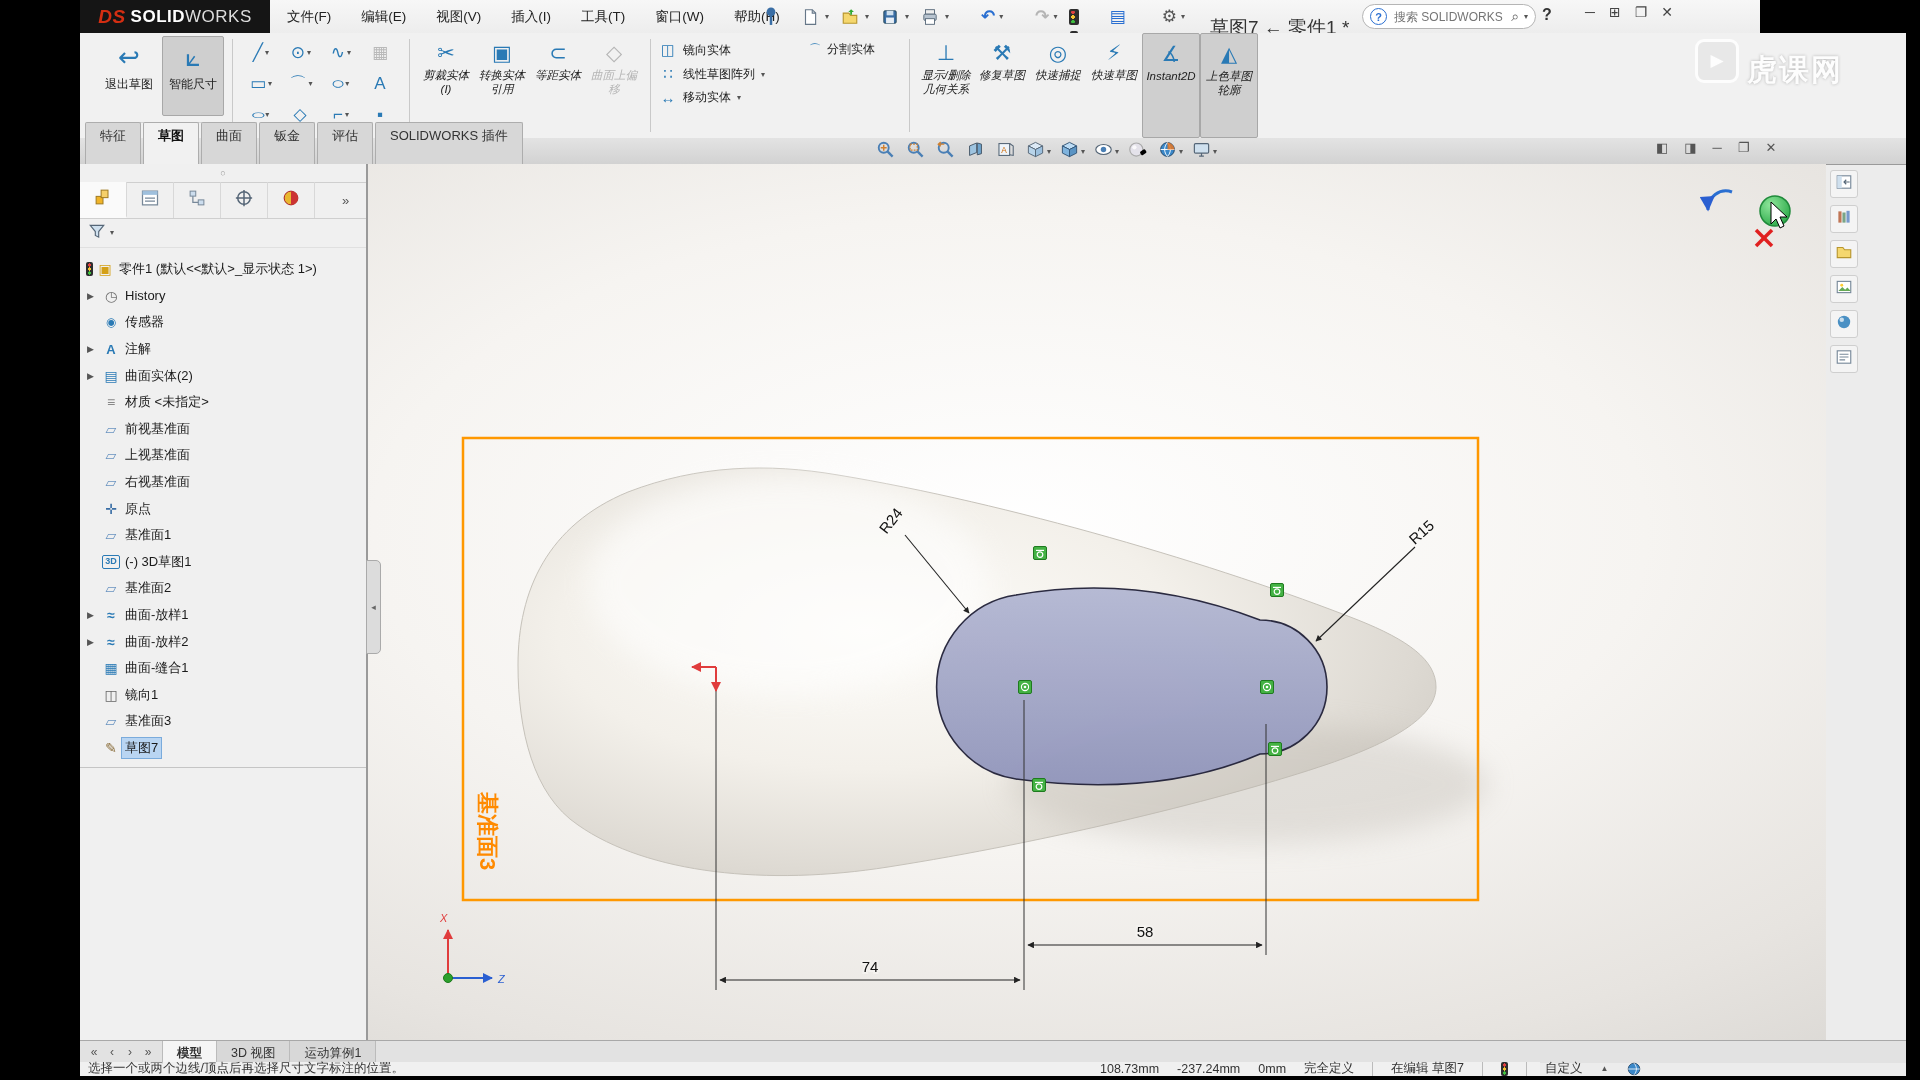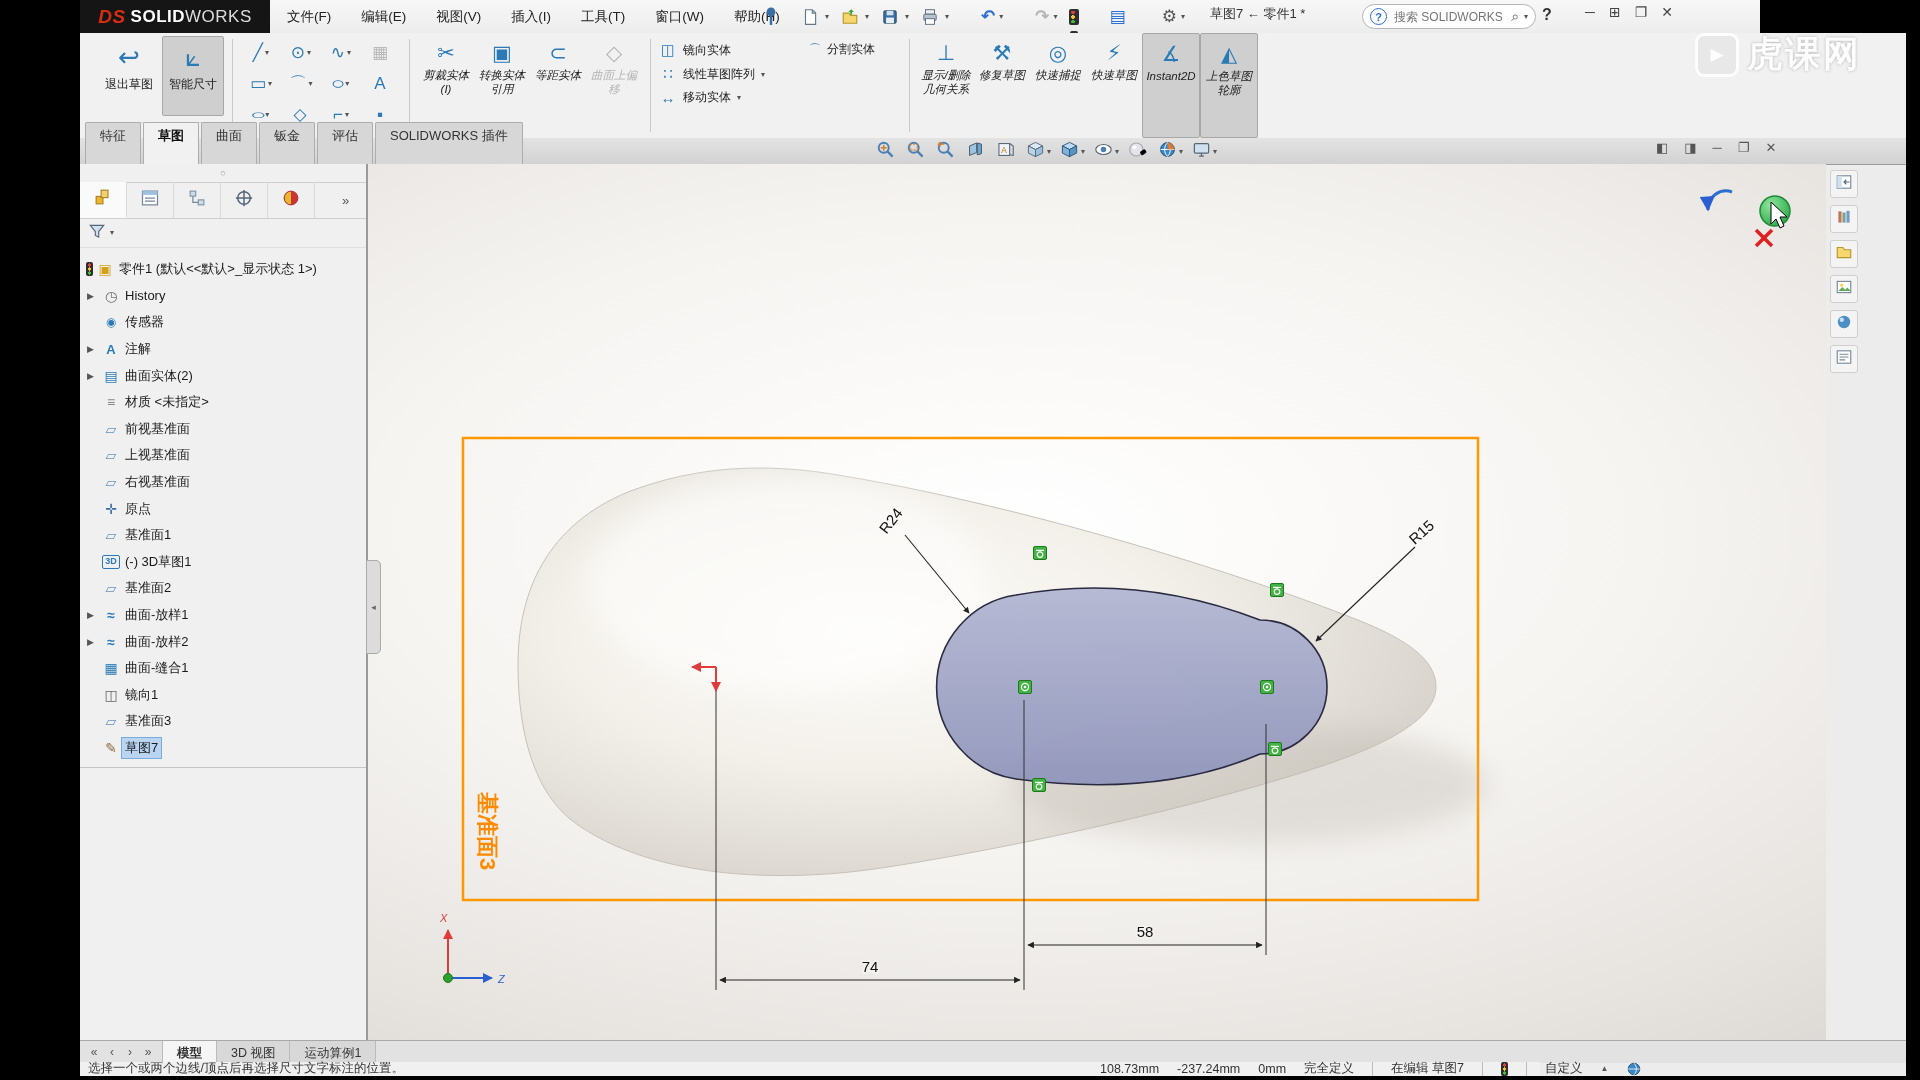--- a/index.html
+++ b/index.html
@@ -23,33 +23,33 @@
   .qa-btn .g{font-size:17px;line-height:18px;}
   .qa-btn.undo .g{color:#2a6fd1;font-weight:bold;}
   .qa-btn.redo .g{color:#b5b5b5;font-weight:bold;}
   .qa-btn.gear .g{color:#555;}
   .qa-btn.list .g{color:#2a6fd1;}
   .dd{font-size:8px;color:#555;}
   .traffic{width:8px;height:16px;border-radius:2px;background-color:#2e2e2e;display:inline-block;
     background-image:radial-gradient(circle at 4px 3.4px,#e04040 0 1.7px,transparent 1.9px),
                      radial-gradient(circle at 4px 8px,#f5c331 0 1.7px,transparent 1.9px),
                      radial-gradient(circle at 4px 12.6px,#3fbf3f 0 1.7px,transparent 1.9px);}
-  #doc-title{left:1130px;top:5px;font-size:13px;color:#333;}
+  #doc-title{left:1130px;top:15px;font-size:19px;color:#333;}
   #searchbox{left:1282px;top:4px;width:158px;height:23px;background:#fff;border:1px solid #b5b5b5;border-radius:13px;display:flex;align-items:center;padding:0 7px;gap:5px;}
   #searchbox .qmark{width:15px;height:15px;border-radius:50%;background:#fff;border:1.5px solid #2a6fd1;color:#2a6fd1;font-size:11px;font-weight:bold;display:flex;align-items:center;justify-content:center;}
   #searchbox input{border:none;outline:none;flex:1;font-size:12px;color:#666;background:transparent;width:80px;font-family:inherit;}
   #searchbox .sg{color:#666;font-size:14px;}
   #help-btn{left:1462px;top:6px;font-size:16px;font-weight:bold;color:#333;}
   #win-controls{left:1505px;top:4px;display:flex;gap:14px;font-size:14px;color:#444;}
   #title-black{left:1680px;top:0;width:146px;height:33px;background:#000;}
 
   
   #watermark{left:1615px;top:30px;display:flex;align-items:center;gap:8px;z-index:60;opacity:.88;}
   #watermark .wlogo{width:38px;height:38px;border:3px solid #fff;border-radius:9px;display:flex;align-items:center;justify-content:center;color:#fff;font-size:17px;background:rgba(200,200,200,.25);}
-  #watermark .wtext{color:#fff;font-size:36px;font-weight:bold;text-shadow:0 0 3px rgba(120,120,120,.6);letter-spacing:2px;}
+  #watermark .wtext{color:#fff;font-size:30px;font-weight:bold;text-shadow:0 0 3px rgba(120,120,120,.6);letter-spacing:2px;margin-top:20px;}
 
   
   #ribbon{left:0;top:33px;width:1826px;height:105px;background:#f1f1f1;display:flex;align-items:stretch;padding:0 0 0 18px;box-sizing:border-box;}
   .rsep{width:1px;background:#c9c9c9;margin:6px 8px;}
   #grp-big{display:flex;gap:2px;padding-top:3px;}
   .bigbtn{width:60px;height:78px;display:flex;flex-direction:column;align-items:center;justify-content:flex-start;border:1px solid transparent;border-radius:2px;position:relative;}
   .bigbtn .bic{font-size:26px;color:#2a7ab5;height:36px;display:flex;align-items:flex-end;}
   .bigbtn .blabel{font-size:12px;color:#222;text-align:center;line-height:14px;margin-top:4px;width:56px;}
   .bigbtn.pressed{background:#cfcfcf;border:1px solid #a8a8a8;}
   .bigdd{position:absolute;bottom:-22px;left:0;width:100%;text-align:center;font-size:8px;color:#444;border-top:1px solid #d5d5d5;padding-top:5px;}

